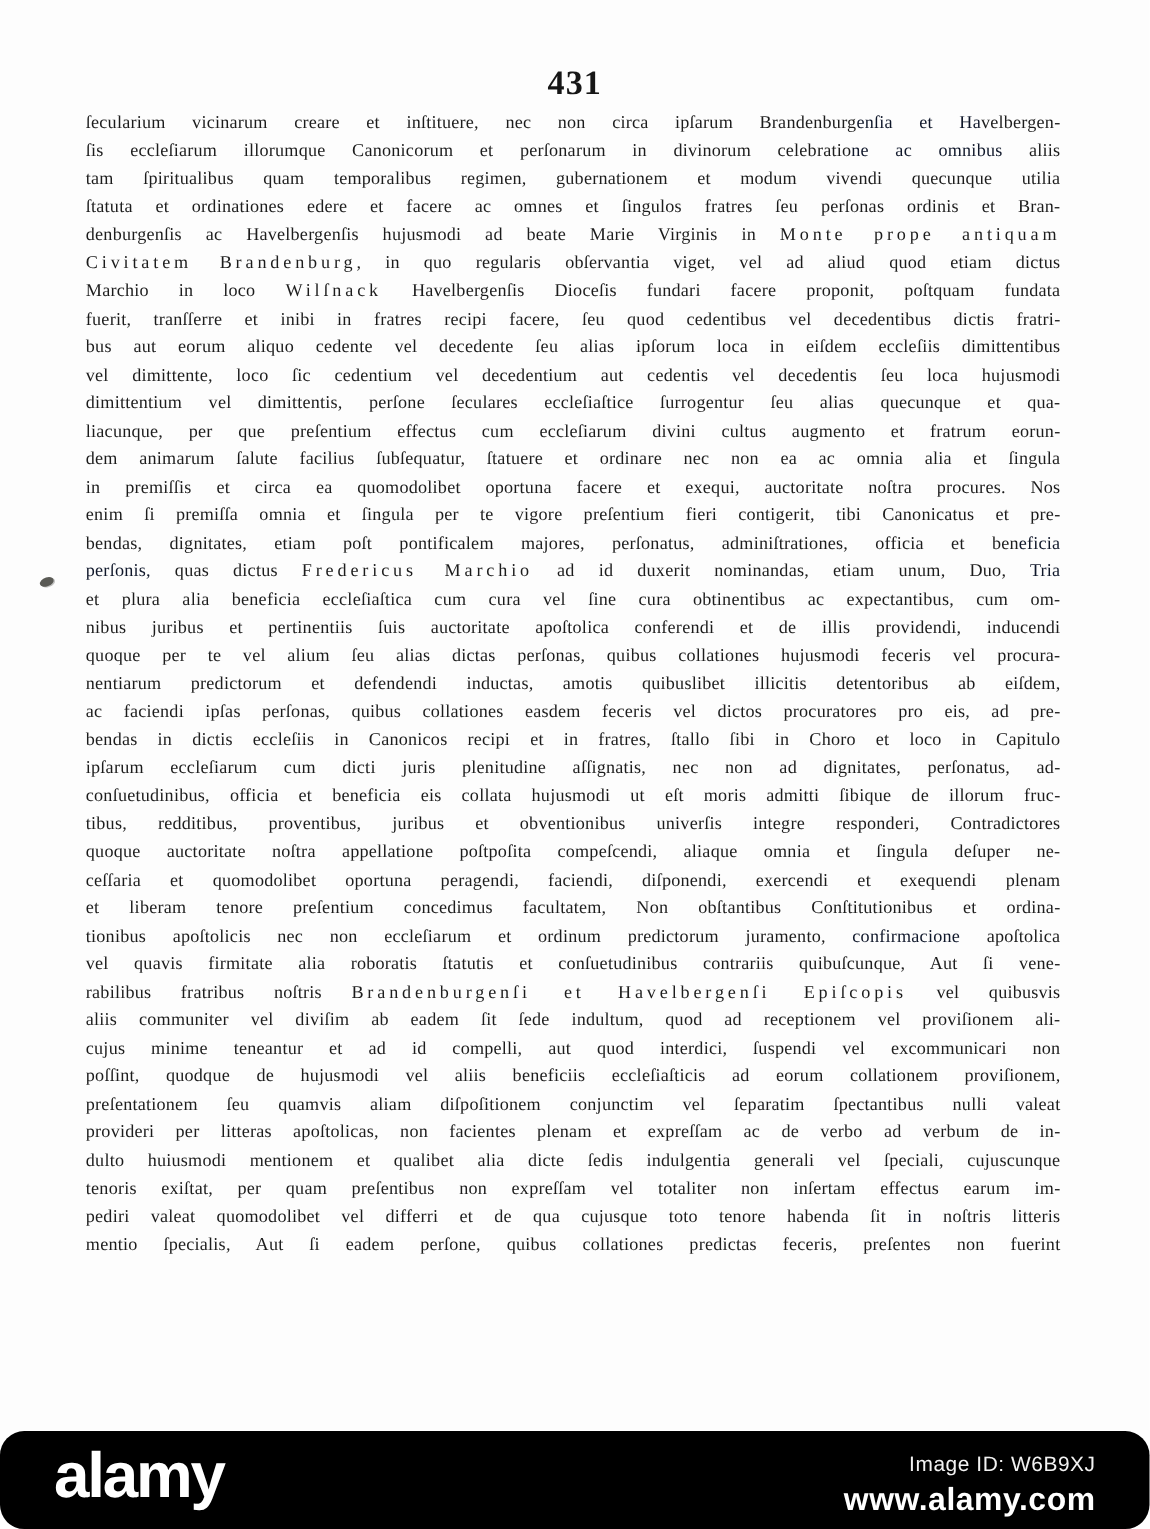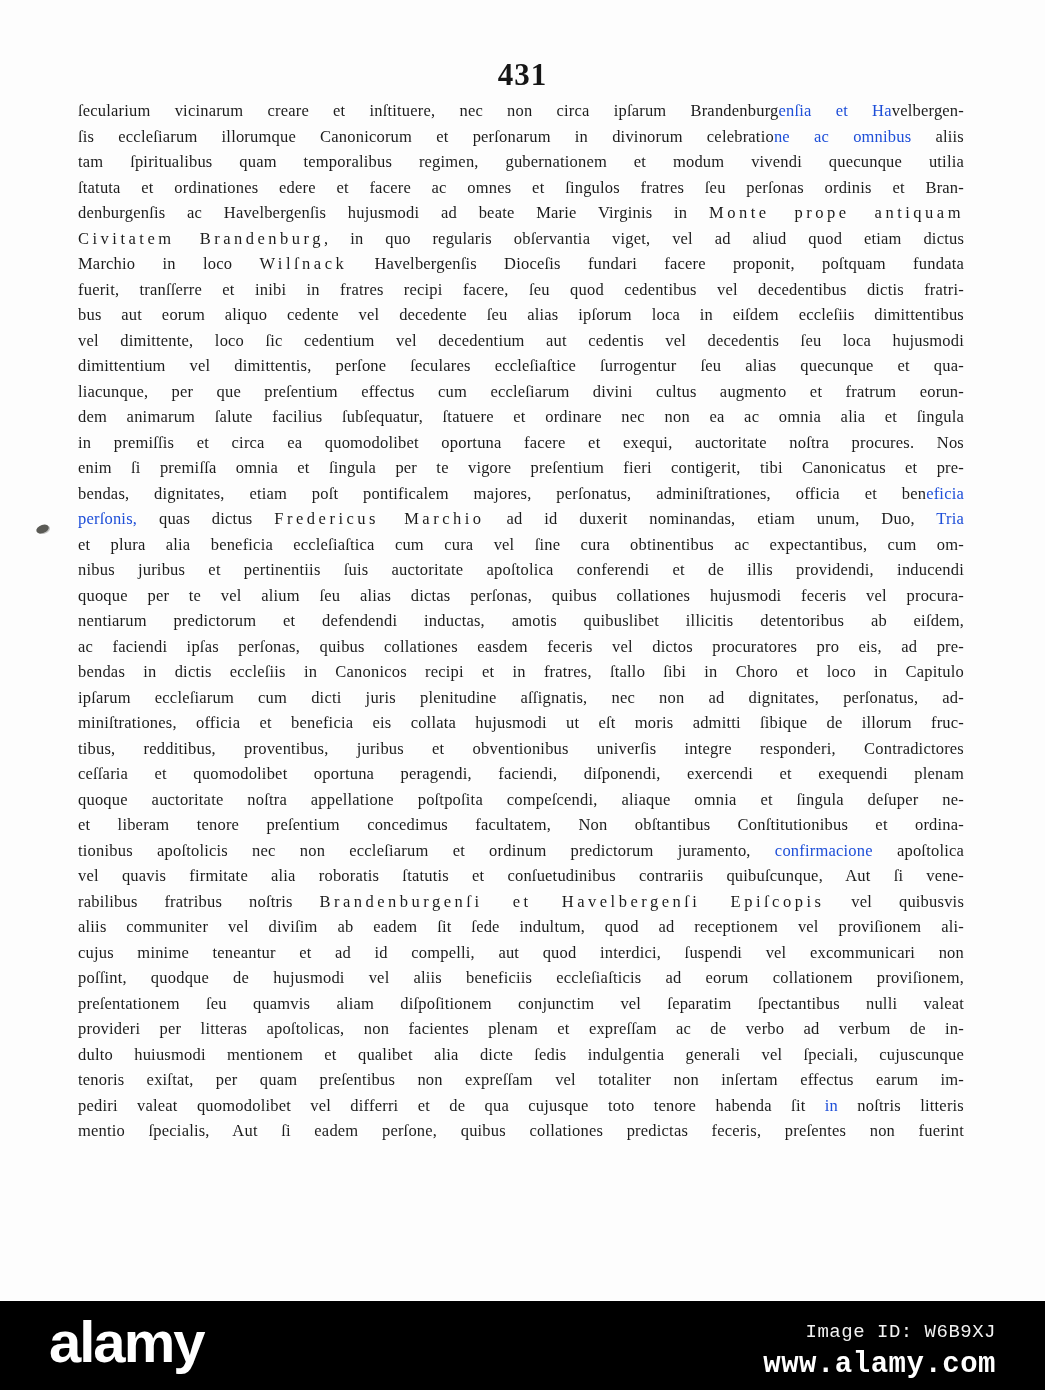--- a/index.html
+++ b/index.html
@@ -35,47 +35,48 @@
   .line {
     text-align: justify;
     text-align-last: justify;
     text-justify: inter-word;
     white-space: normal;
     height: 25.5px;
     overflow: visible;
   }
   .line span { letter-spacing: 0.2px; }
   .line span.sp { letter-spacing: 3.5px; }
-  .line span.fd { color: #1d4ed8; }
+  .line span.fd { color: #0f172a; }
   .ink-speck {
     position: absolute; left: 36px; top: 525px;
     width: 13px; height: 8px;
     background: #5a5a55;
     border-radius: 60% 50% 55% 50%;
     transform: rotate(-18deg);
     box-shadow: 1px 1px 0 rgba(90,90,85,.35);
   }
   .alamy-bar {
     position: absolute; left: 0; top: 1301px;
     width: 1045px; height: 89px;
     background: #000000;
+    border-radius: 22px;
   }
   .alamy-logo {
     position: absolute; left: 49px; top: 12px;
     font-family: "Liberation Sans", sans-serif;
     font-weight: bold;
     font-size: 58px;
     letter-spacing: -2px;
     color: #ffffff;
     line-height: 1;
   }
   .alamy-meta {
     position: absolute; right: 49px; top: 20px;
     text-align: right;
-    font-family: Liberation Mono, monospace;
+    font-family: Liberation Sans, sans-serif;
     color: #ffffff;
   }
   .image-id {
     font-size: 19px;
     font-weight: normal;
     color: #f2f2f2;
     letter-spacing: 0.5px;
   }
   .alamy-url {
     margin-top: 5px;
@@ -109,24 +110,24 @@
       <div class="line"><span>enim ſi premiſſa omnia et ſingula per te vigore preſentium fieri contigerit, tibi Canonicatus et pre-</span></div>
       <div class="line"><span>bendas, dignitates, etiam poſt pontificalem majores, perſonatus, adminiſtrationes, officia et ben</span><span class="fd">eficia</span></div>
       <div class="line"><span class="fd">perſonis,</span><span> quas dictus </span><span class="sp">Fredericus Marchio</span><span> ad id duxerit nominandas, etiam unum, Duo, </span><span class="fd">Tria</span></div>
       <div class="line"><span>et plura alia beneficia eccleſiaſtica cum cura vel ſine cura obtinentibus ac expectantibus, cum om-</span></div>
       <div class="line"><span>nibus juribus et pertinentiis ſuis auctoritate apoſtolica conferendi et de illis providendi, inducendi</span></div>
       <div class="line"><span>quoque per te vel alium ſeu alias dictas perſonas, quibus collationes hujusmodi feceris vel procura-</span></div>
       <div class="line"><span>nentiarum predictorum et defendendi inductas, amotis quibuslibet illicitis detentoribus ab eiſdem,</span></div>
       <div class="line"><span>ac faciendi ipſas perſonas, quibus collationes easdem feceris vel dictos procuratores pro eis, ad pre-</span></div>
       <div class="line"><span>bendas in dictis eccleſiis in Canonicos recipi et in fratres, ſtallo ſibi in Choro et loco in Capitulo</span></div>
       <div class="line"><span>ipſarum eccleſiarum cum dicti juris plenitudine aſſignatis, nec non ad dignitates, perſonatus, ad-</span></div>
-      <div class="line"><span>miniſtrationes, officia et beneficia eis collata hujusmodi ut eſt moris admitti ſibique de illorum fruc-</span></div>
+      <div class="line"><span>conſuetudinibus, officia et beneficia eis collata hujusmodi ut eſt moris admitti ſibique de illorum fruc-</span></div>
       <div class="line"><span>tibus, redditibus, proventibus, juribus et obventionibus univerſis integre responderi, Contradictores</span></div>
+      <div class="line"><span>quoque auctoritate noſtra appellatione poſtpoſita compeſcendi, aliaque omnia et ſingula deſuper ne-</span></div>
       <div class="line"><span>ceſſaria et quomodolibet oportuna peragendi, faciendi, diſponendi, exercendi et exequendi plenam</span></div>
-      <div class="line"><span>quoque auctoritate noſtra appellatione poſtpoſita compeſcendi, aliaque omnia et ſingula deſuper ne-</span></div>
       <div class="line"><span>et liberam tenore preſentium concedimus facultatem, Non obſtantibus Conſtitutionibus et ordina-</span></div>
       <div class="line"><span>tionibus apoſtolicis nec non eccleſiarum et ordinum predictorum juramento, </span><span class="fd">confirmacione</span><span> apoſtolica</span></div>
       <div class="line"><span>vel quavis firmitate alia roboratis ſtatutis et conſuetudinibus contrariis quibuſcunque, Aut ſi vene-</span></div>
       <div class="line"><span>rabilibus fratribus noſtris </span><span class="sp">Brandenburgenſi et Havelbergenſi Epiſcopis</span><span> vel quibusvis</span></div>
       <div class="line"><span>aliis communiter vel diviſim ab eadem ſit ſede indultum, quod ad receptionem vel proviſionem ali-</span></div>
       <div class="line"><span>cujus minime teneantur et ad id compelli, aut quod interdici, ſuspendi vel excommunicari non</span></div>
       <div class="line"><span>poſſint, quodque de hujusmodi vel aliis beneficiis eccleſiaſticis ad eorum collationem proviſionem,</span></div>
       <div class="line"><span>preſentationem ſeu quamvis aliam diſpoſitionem conjunctim vel ſeparatim ſpectantibus nulli valeat</span></div>
       <div class="line"><span>provideri per litteras apoſtolicas, non facientes plenam et expreſſam ac de verbo ad verbum de in-</span></div>
       <div class="line"><span>dulto huiusmodi mentionem et qualibet alia dicte ſedis indulgentia generali vel ſpeciali, cujuscunque</span></div>

